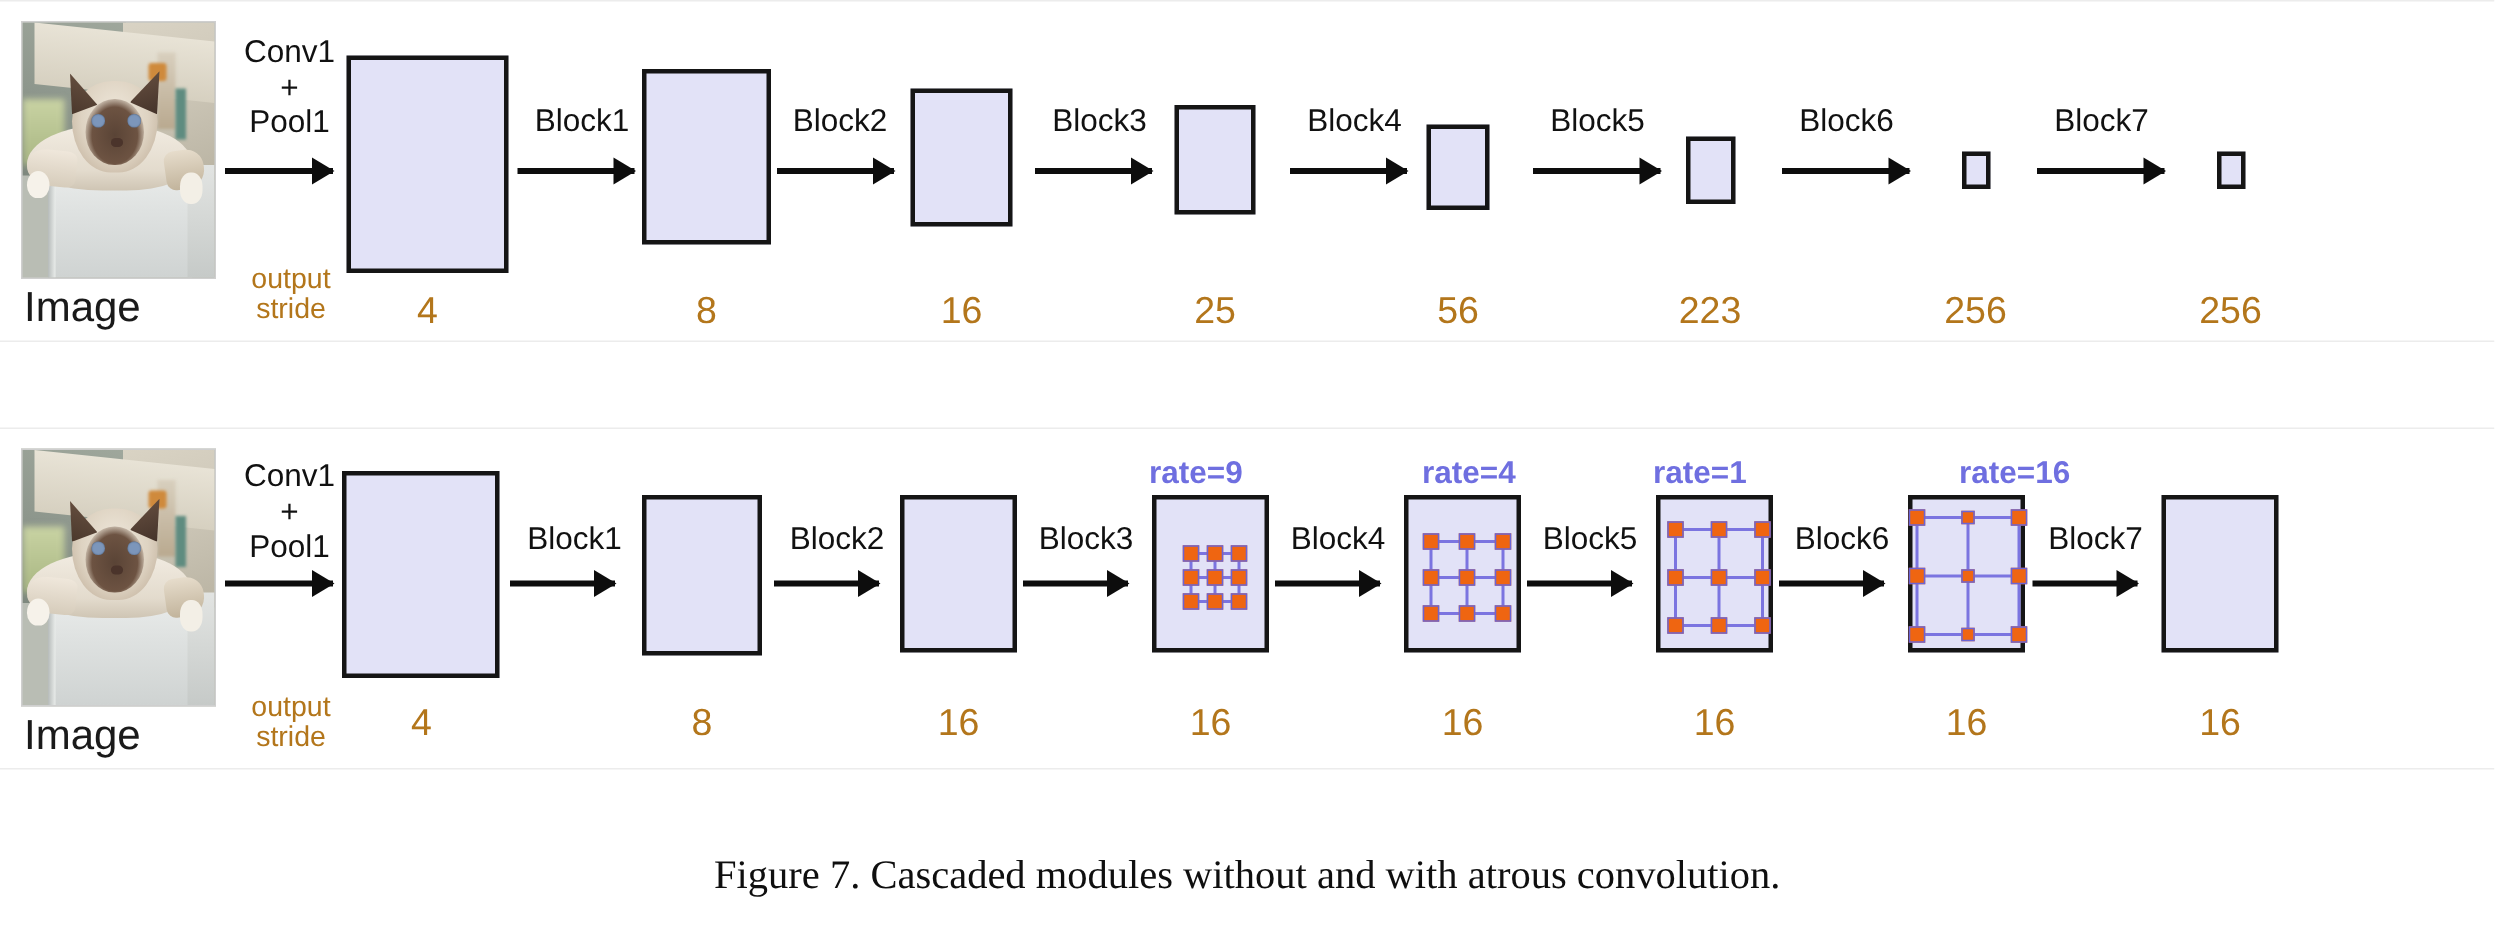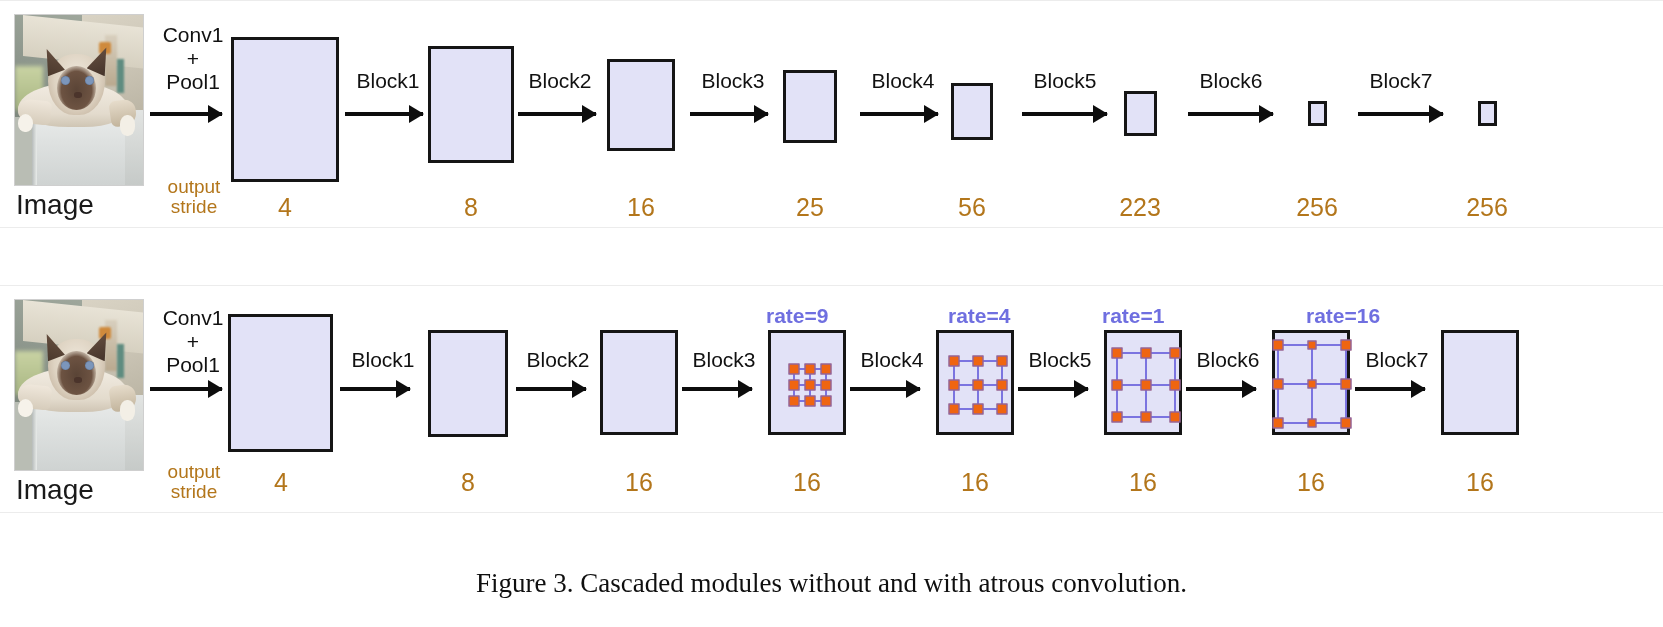--- a/index.html
+++ b/index.html
@@ -470,15 +470,15 @@
     <div class="stride-num" style="left:428px;top:182px;width:80px;">8</div>
     <div class="stride-num" style="left:599px;top:182px;width:80px;">16</div>
     <div class="stride-num" style="left:767px;top:182px;width:80px;">16</div>
     <div class="stride-num" style="left:935px;top:182px;width:80px;">16</div>
     <div class="stride-num" style="left:1103px;top:182px;width:80px;">16</div>
     <div class="stride-num" style="left:1271px;top:182px;width:80px;">16</div>
     <div class="stride-num" style="left:1440px;top:182px;width:80px;">16</div>
   </div>
 
 
-  <div class="caption caption-b2">Figure 3. Cascaded modules without and with atrous convolution.</div>
+  <div class="caption caption-b2">Figure 7. Cascaded modules without and with atrous convolution.</div>
 
 </div>
 
 </body></html>

